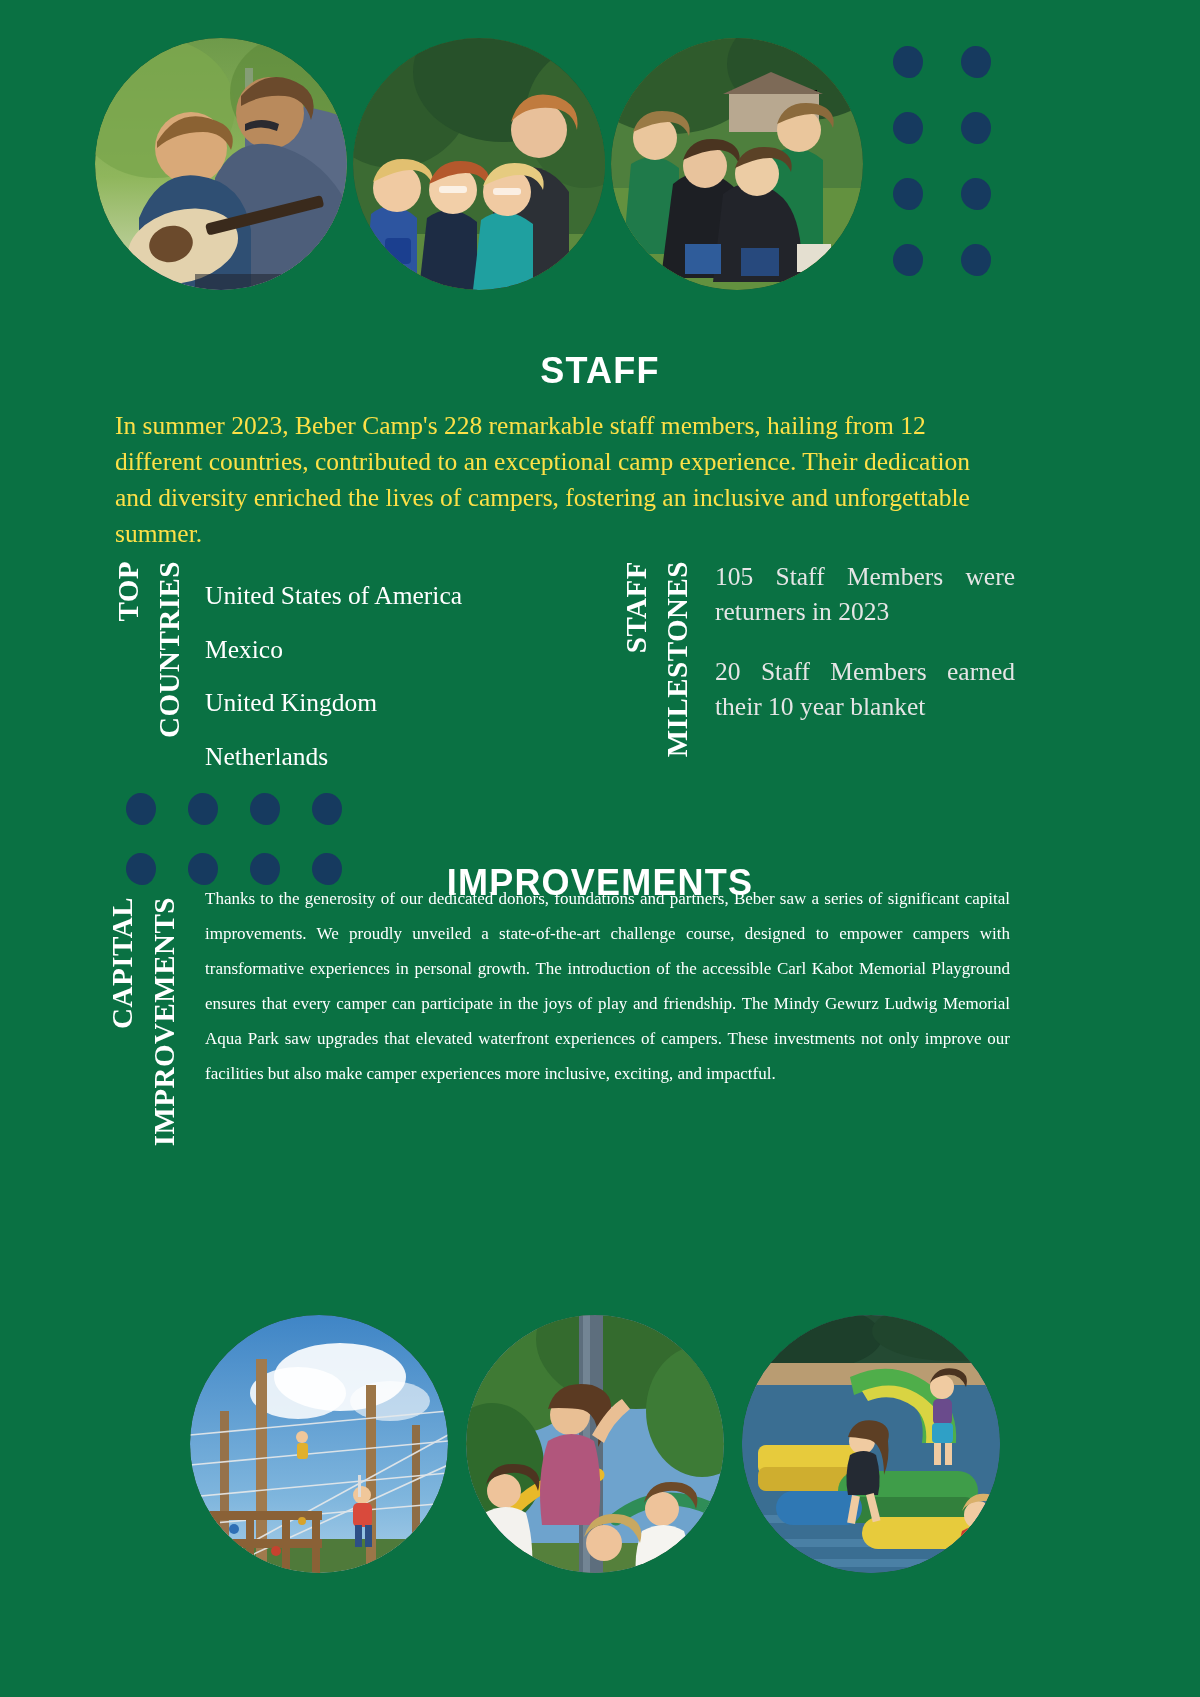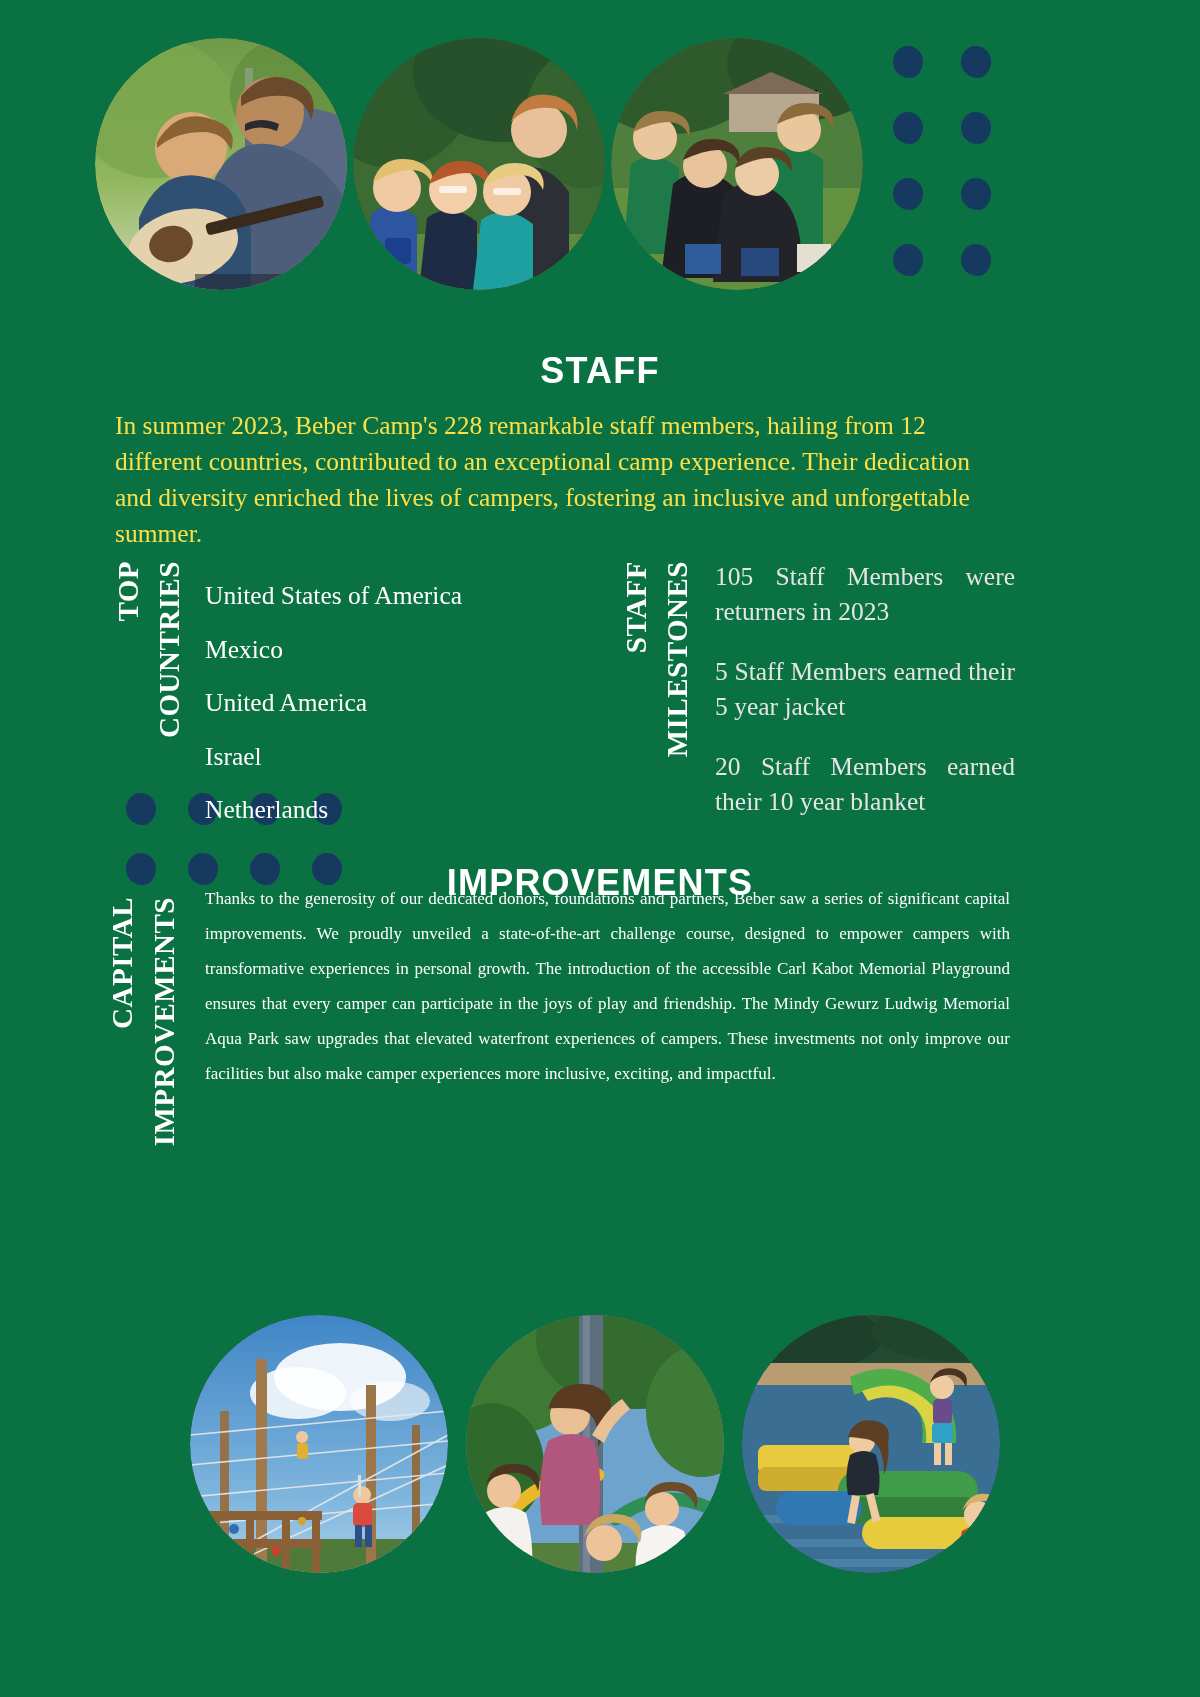--- a/index.html
+++ b/index.html
@@ -305,31 +305,29 @@
   <h1 class="section-heading" id="heading-staff">STAFF</h1>
 
   <p class="body-text" id="staff-intro">In summer 2023, Beber Camp's 228 remarkable staff members, hailing from 12 different countries, contributed to an exceptional camp experience. Their dedication and diversity enriched the lives of campers, fostering an inclusive and unforgettable summer.</p>
 
   <div class="vlabel" id="label-top-countries-word1">TOP</div>
   <div class="vlabel" id="label-top-countries-word2">COUNTRIES</div>
 
   <div class="country-list">
     <div>United States of America</div>
     <div>Mexico</div>
-    <div>United America</div>
-    <div>Israel</div>
+    <div>United Kingdom</div>
     <div>Netherlands</div>
   </div>
 
   <div class="vlabel" id="label-staff-milestones-word1">STAFF</div>
   <div class="vlabel" id="label-staff-milestones-word2">MILESTONES</div>
 
   <div class="milestone-list">
     <div class="milestone-item">105 Staff Members were returners in 2023</div>
-    <div class="milestone-item">5 Staff Members earned their 5 year jacket</div>
     <div class="milestone-item">20 Staff Members earned their 10 year blanket</div>
   </div>
 
   <div class="dot-grid" id="dots-mid-left">
     <span class="dot" style="background: rgb(22, 58, 95);"></span>
     <span class="dot" style="background: rgb(22, 58, 95);"></span>
     <span class="dot" style="background: rgb(22, 58, 95);"></span>
     <span class="dot" style="background: rgb(22, 58, 95);"></span>
     <span class="dot" style="background: rgb(22, 58, 95);"></span>
     <span class="dot" style="background: rgb(22, 58, 95);"></span>

